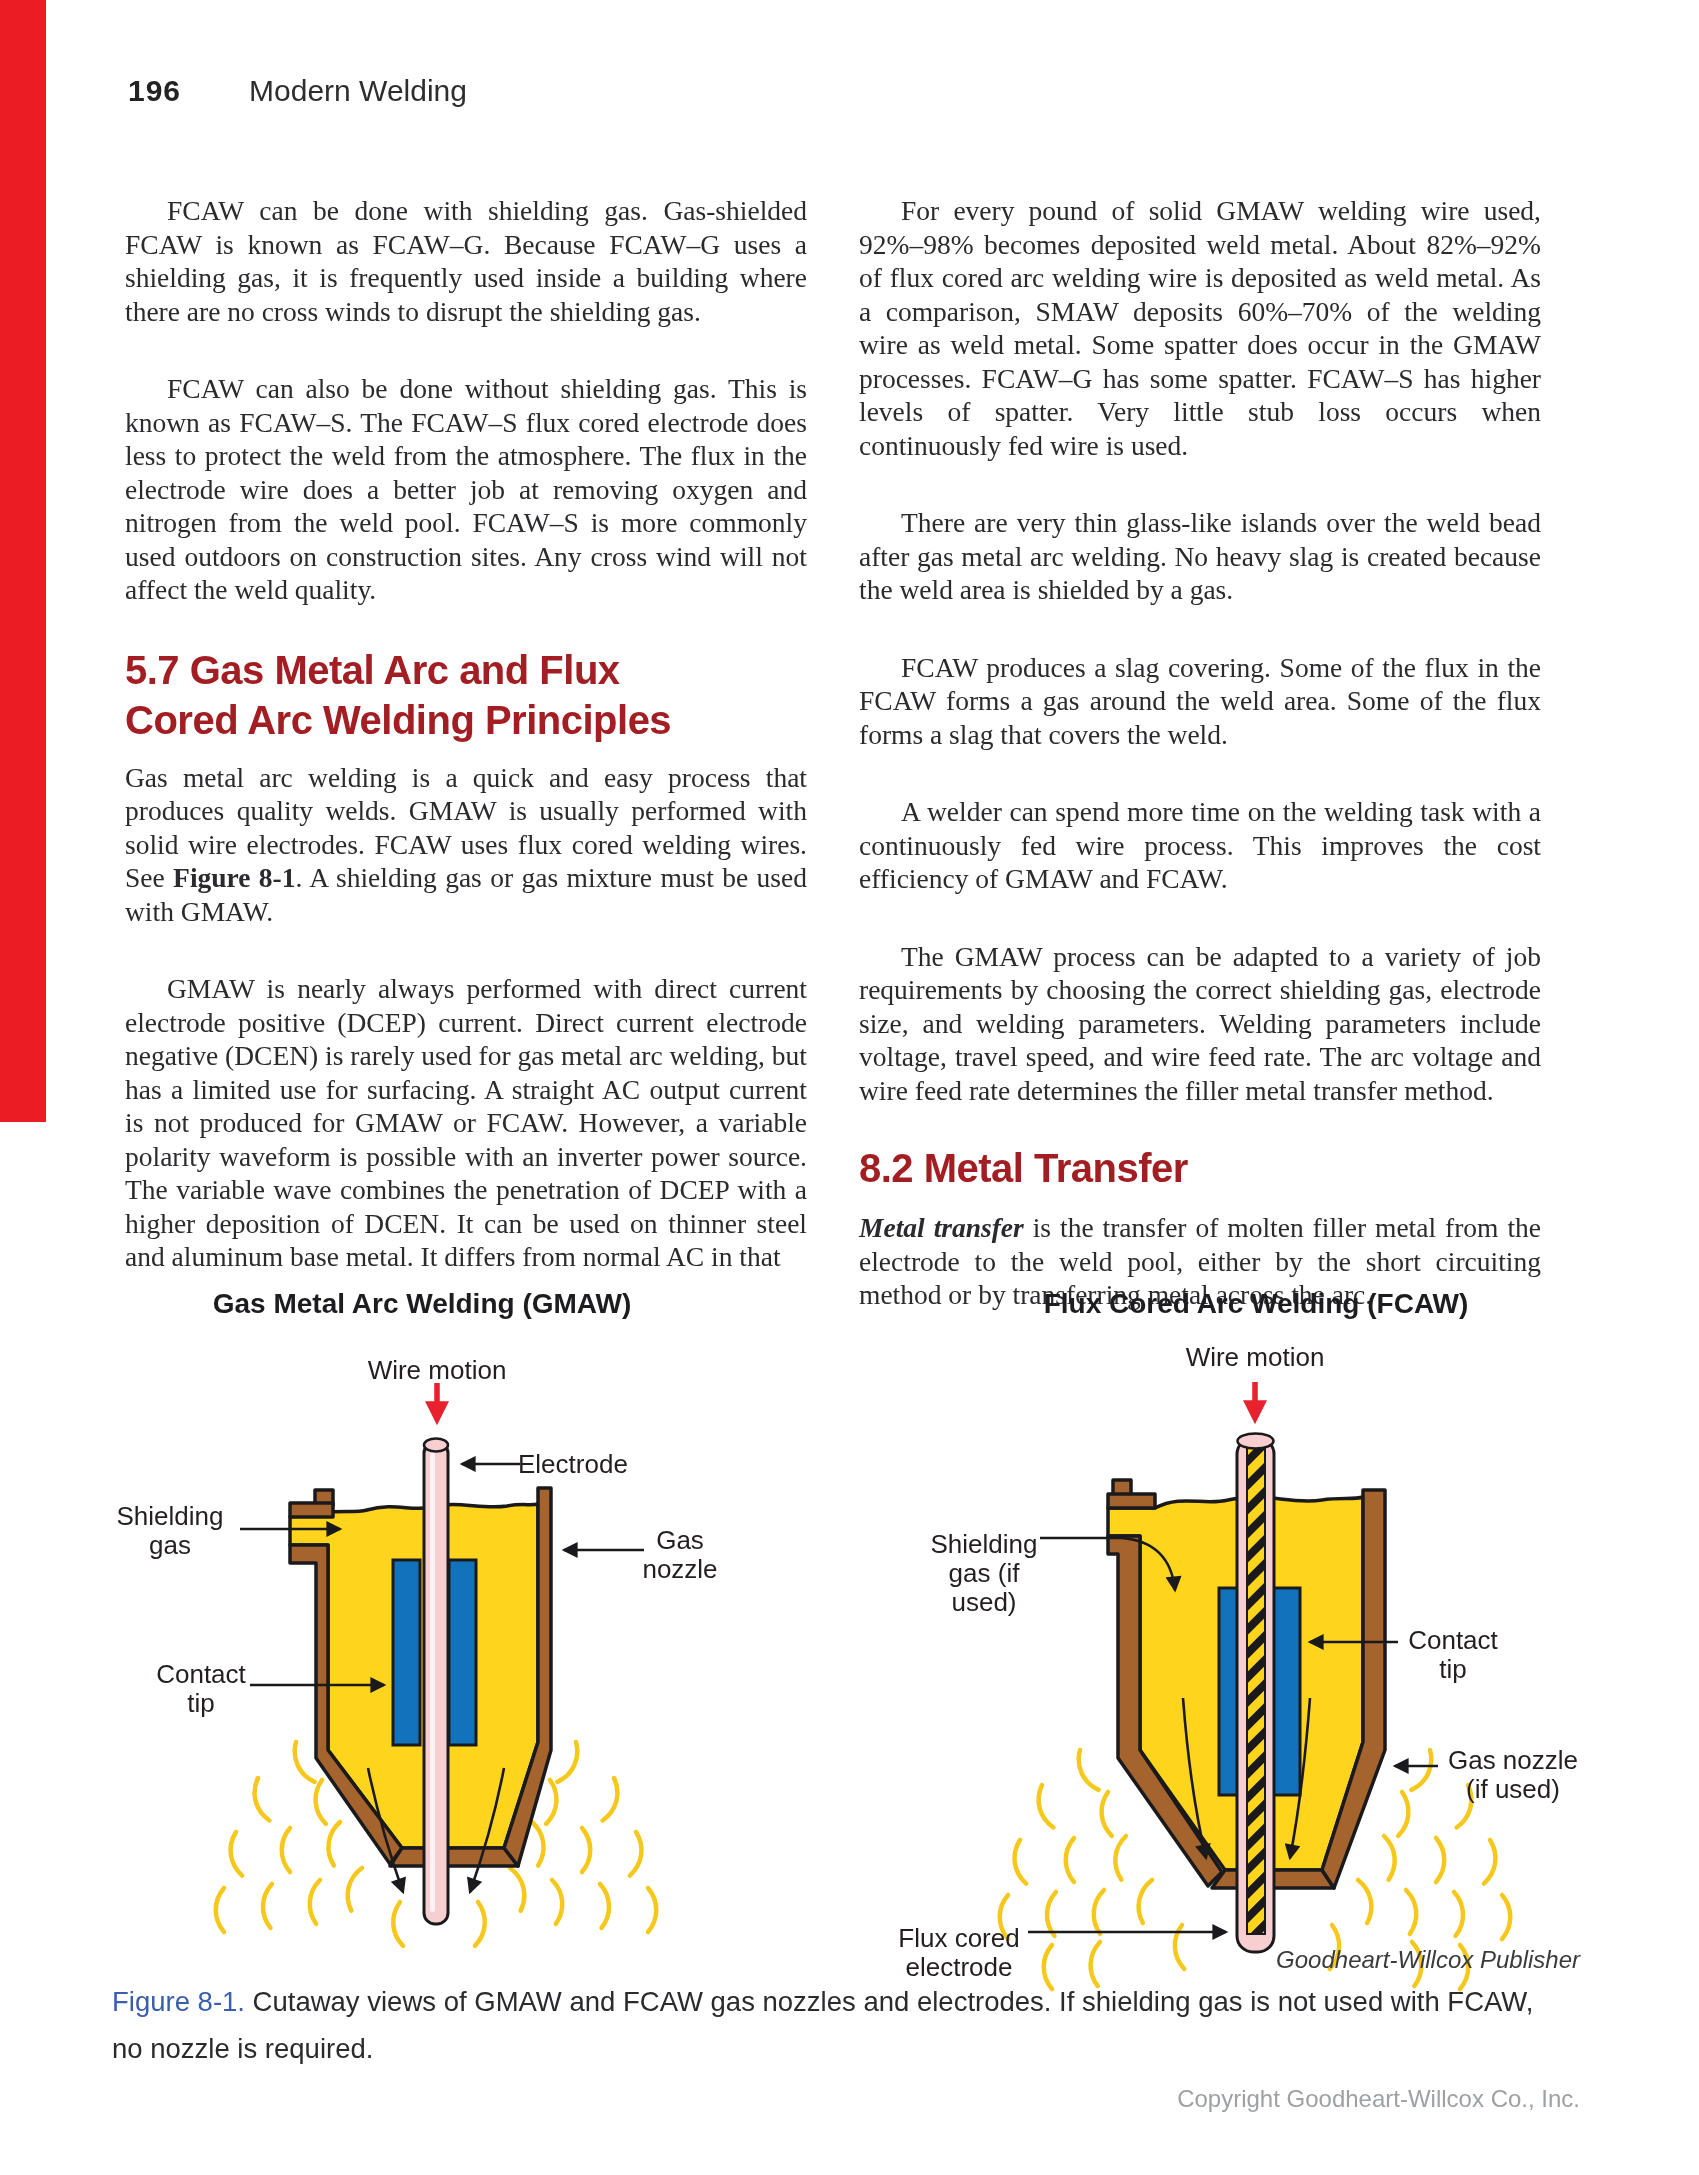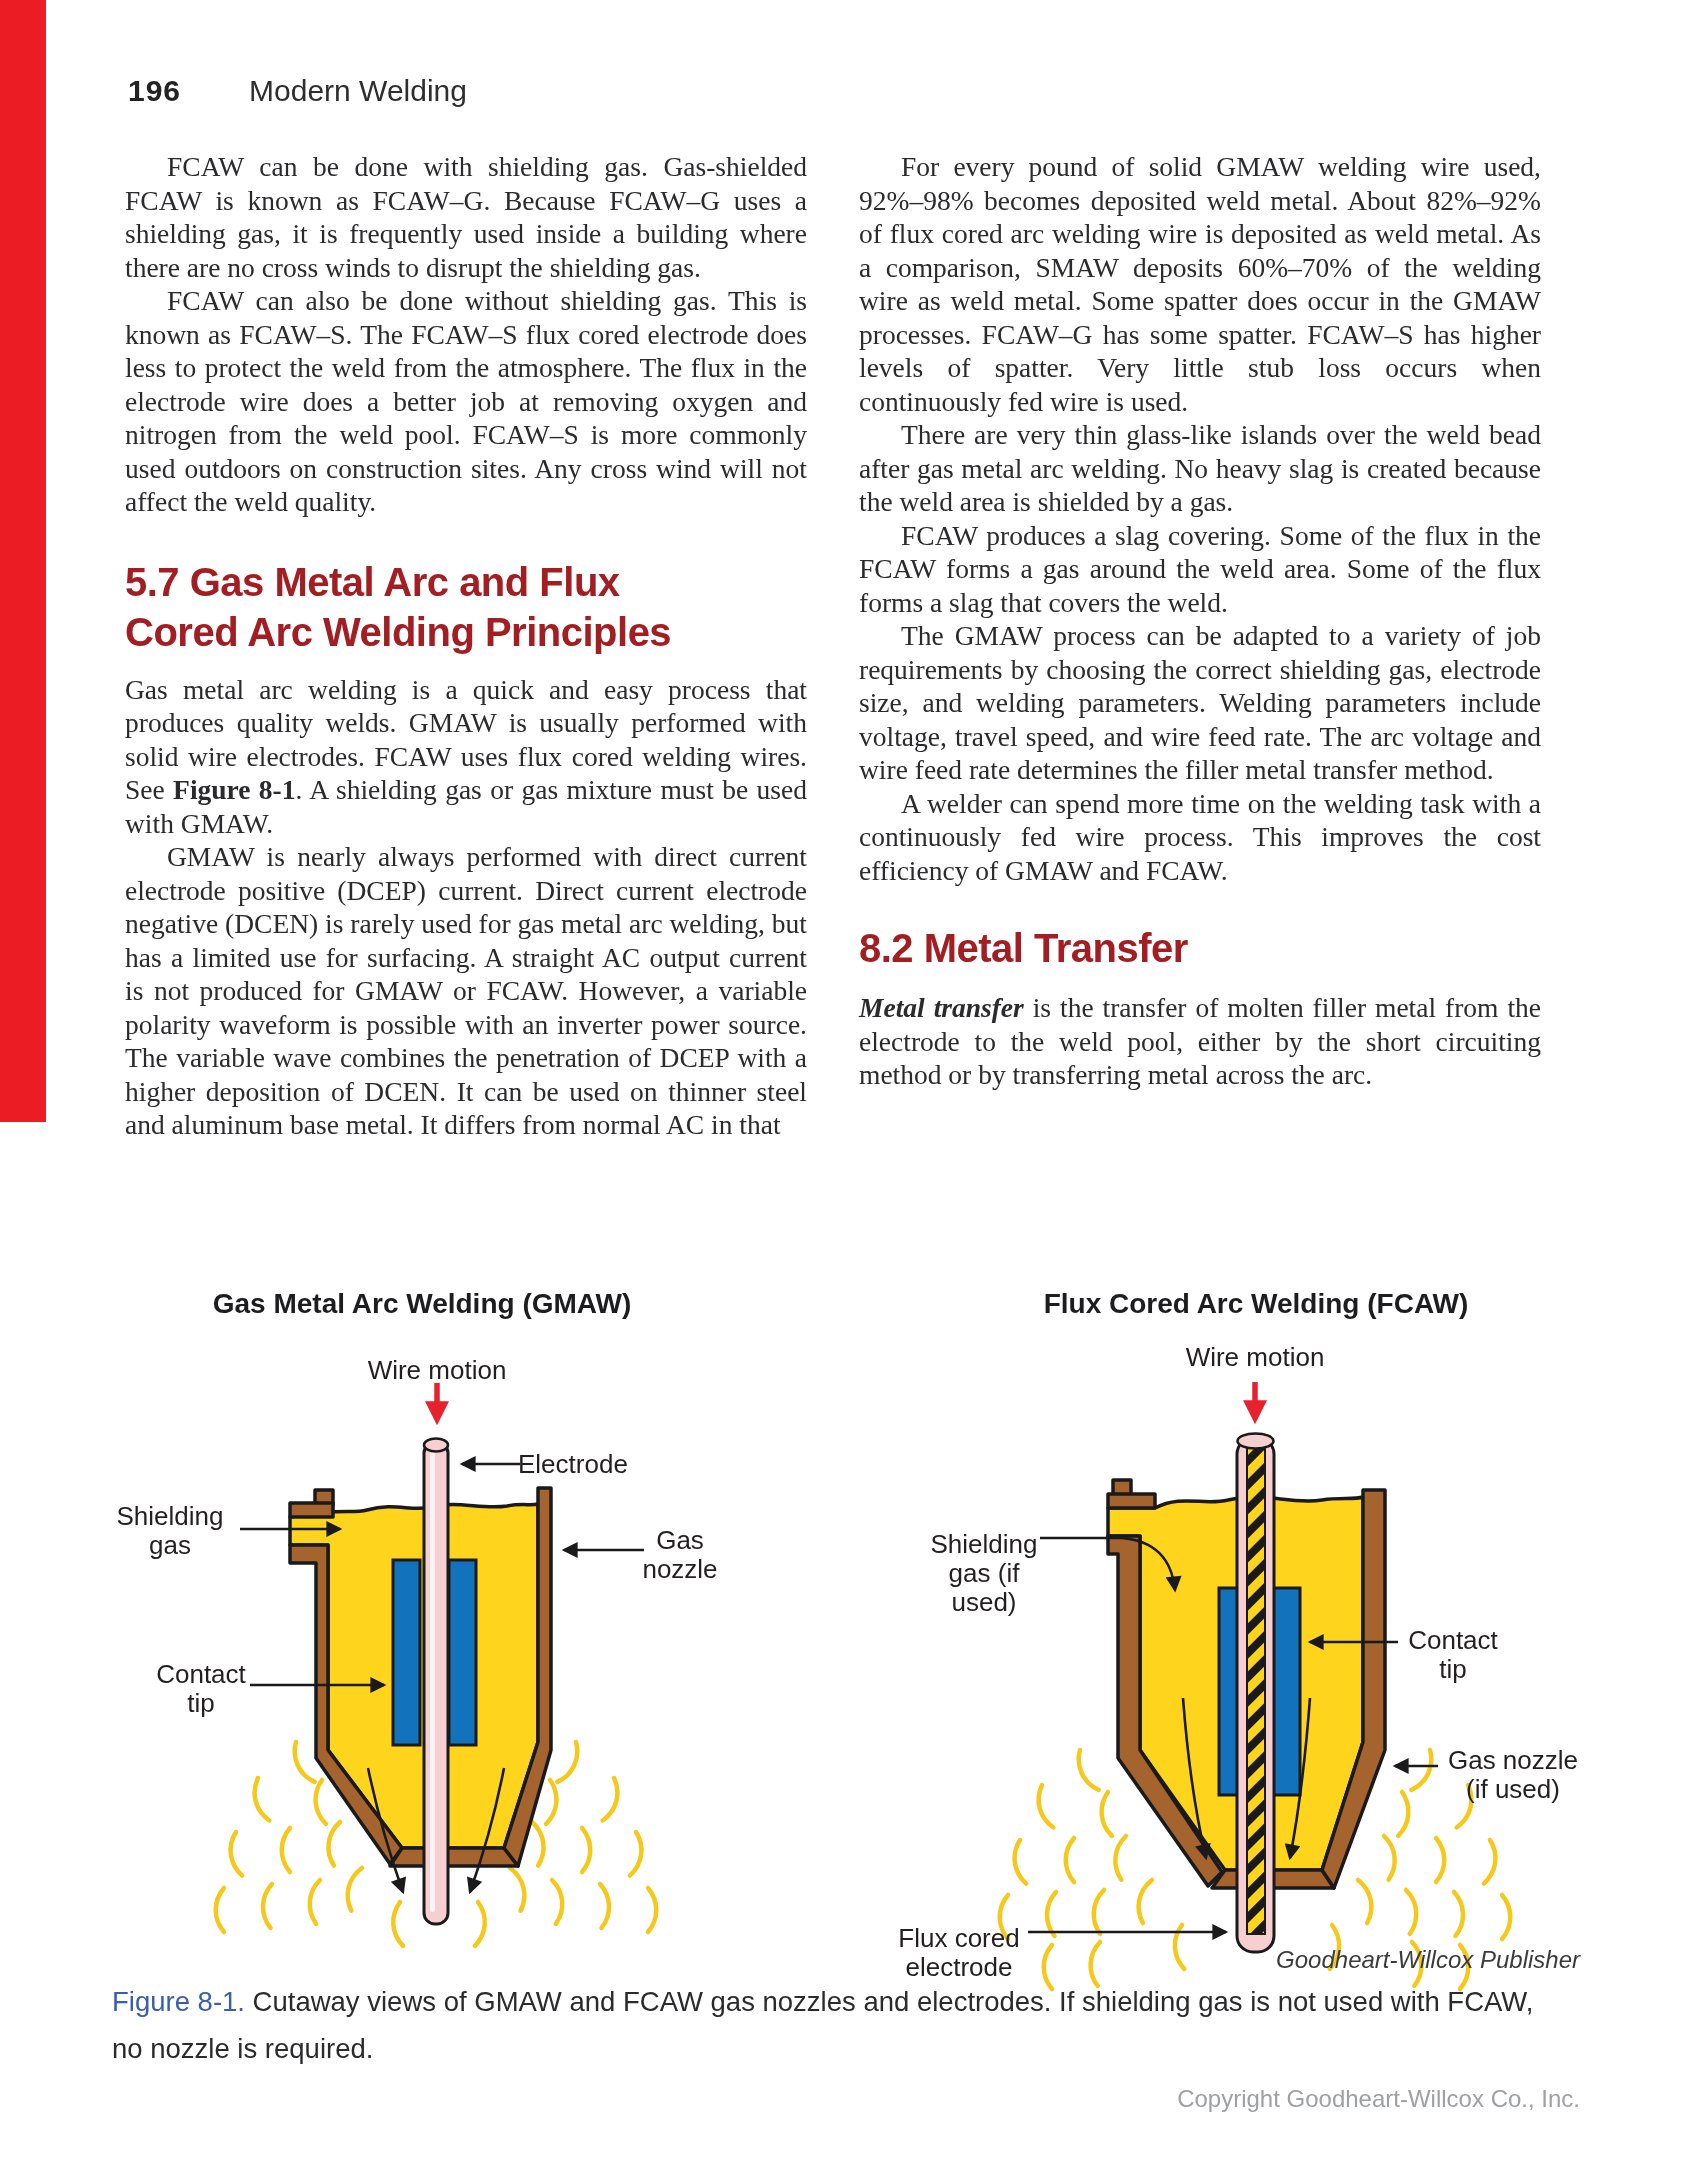--- a/index.html
+++ b/index.html
@@ -14,21 +14,21 @@
   .runhead{position:absolute;left:128px;top:74px;display:flex;align-items:baseline;
     font-family:"Liberation Sans",sans-serif;font-size:30px;color:#232323;gap:20px;}
   .runhead .folio{font-weight:bold;letter-spacing:1px;}
   .runhead .booktitle{margin-left:48px;font-weight:normal;color:#2e2e2e;}
   
   .columns{position:absolute;left:125px;top:150px;width:1432px;display:flex;}
   .col{width:682px;font-size:27.5px;line-height:33.5px;text-align:justify;
     text-justify:inter-word;hyphens:none;}
   .col.left{margin-right:52px;}
   .col p{margin:0;}
-  .col p.ind{text-indent:42px;}
+  .col p.ind{text-indent:42px;margin-top:44px;}
   h2.sec{
     font-family:"Liberation Sans",sans-serif;font-weight:bold;color:#A31E22;
     font-size:40px;line-height:50px;letter-spacing:-.5px;margin:38px 0 16px 0;
     max-width:610px;text-align:left;
   }
   h2.sec2{margin:36px 0 18px 0;max-width:680px;}
   .bi{font-weight:bold;font-style:italic;}
   
   .fig-svg{position:absolute;}
   .dlabel{position:absolute;font-family:"Liberation Sans",sans-serif;font-size:26px;
@@ -59,22 +59,22 @@
     <p class="ind">FCAW can be done with shielding gas. Gas-shielded FCAW is known as FCAW–G. Because FCAW–G uses a shielding gas, it is frequently used inside a building where there are no cross winds to disrupt the shielding gas.</p>
     <p class="ind">FCAW can also be done without shielding gas. This is known as FCAW–S. The FCAW–S flux cored electrode does less to protect the weld from the atmosphere. The flux in the electrode wire does a better job at removing oxygen and nitrogen from the weld pool. FCAW–S is more commonly used outdoors on construction sites. Any cross wind will not affect the weld quality.</p>
     <h2 class="sec">5.7 Gas Metal Arc and Flux Cored Arc Welding Principles</h2>
     <p><span>Gas metal arc welding is a quick and easy process that produces quality welds. GMAW is usually performed with solid wire electrodes. FCAW uses flux cored welding wires. See </span><b>Figure 8-1</b><span>. A shielding gas or gas mixture must be used with GMAW.</span></p>
     <p class="ind">GMAW is nearly always performed with direct current electrode positive (DCEP) current. Direct current electrode negative (DCEN) is rarely used for gas metal arc welding, but has a limited use for surfacing. A straight AC output current is not produced for GMAW or FCAW. However, a variable polarity waveform is possible with an inverter power source. The variable wave combines the penetration of DCEP with a higher deposition of DCEN. It can be used on thinner steel and aluminum base metal. It differs from normal AC in that</p>
   </div>
   <div class="col">
     <p class="ind">For every pound of solid GMAW welding wire used, 92%–98% becomes deposited weld metal. About 82%–92% of flux cored arc welding wire is deposited as weld metal. As a comparison, SMAW deposits 60%–70% of the welding wire as weld metal. Some spatter does occur in the GMAW processes. FCAW–G has some spatter. FCAW–S has higher levels of spatter. Very little stub loss occurs when continuously fed wire is used.</p>
     <p class="ind">There are very thin glass-like islands over the weld bead after gas metal arc welding. No heavy slag is created because the weld area is shielded by a gas.</p>
     <p class="ind">FCAW produces a slag covering. Some of the flux in the FCAW forms a gas around the weld area. Some of the flux forms a slag that covers the weld.</p>
+    <p class="ind">A welder can spend more time on the welding task with a continuously fed wire process. This improves the cost efficiency of GMAW and FCAW.</p>
     <p class="ind">The GMAW process can be adapted to a variety of job requirements by choosing the correct shielding gas, electrode size, and welding parameters. Welding parameters include voltage, travel speed, and wire feed rate. The arc voltage and wire feed rate determines the filler metal transfer method.</p>
-    <p class="ind">A welder can spend more time on the welding task with a continuously fed wire process. This improves the cost efficiency of GMAW and FCAW.</p>
     <h2 class="sec sec2">8.2 Metal Transfer</h2>
     <p><span class="bi">Metal transfer</span><span> is the transfer of molten filler metal from the electrode to the weld pool, either by the short circuiting method or by transferring metal across the arc.</span></p>
   </div>
 </div>
 
 <svg class="fig-svg" style="left:100px;top:1280px;" width="680" height="680" viewBox="0 0 680 680">
   <defs>
     <marker id="g-mk" markerUnits="userSpaceOnUse" markerWidth="18" markerHeight="16" viewBox="0 0 10 10" refX="8.5" refY="5" orient="auto-start-reverse">
       <path d="M0,0 L10,5 L0,10 Z" fill="#1a1a1c"></path>
     </marker>

